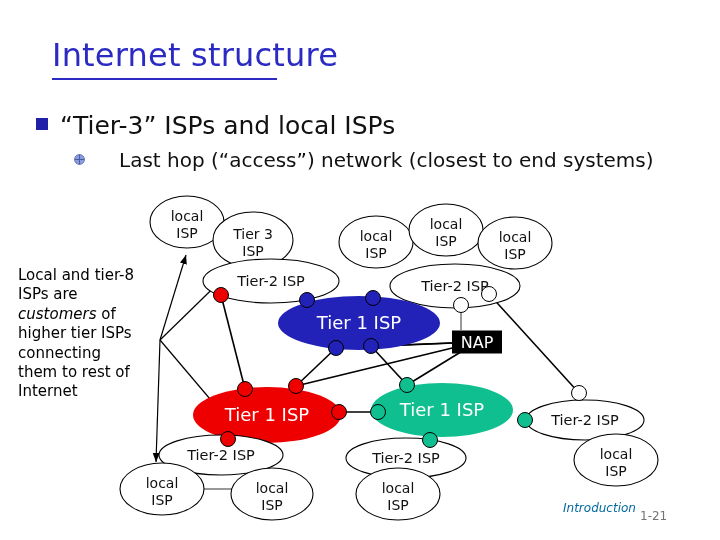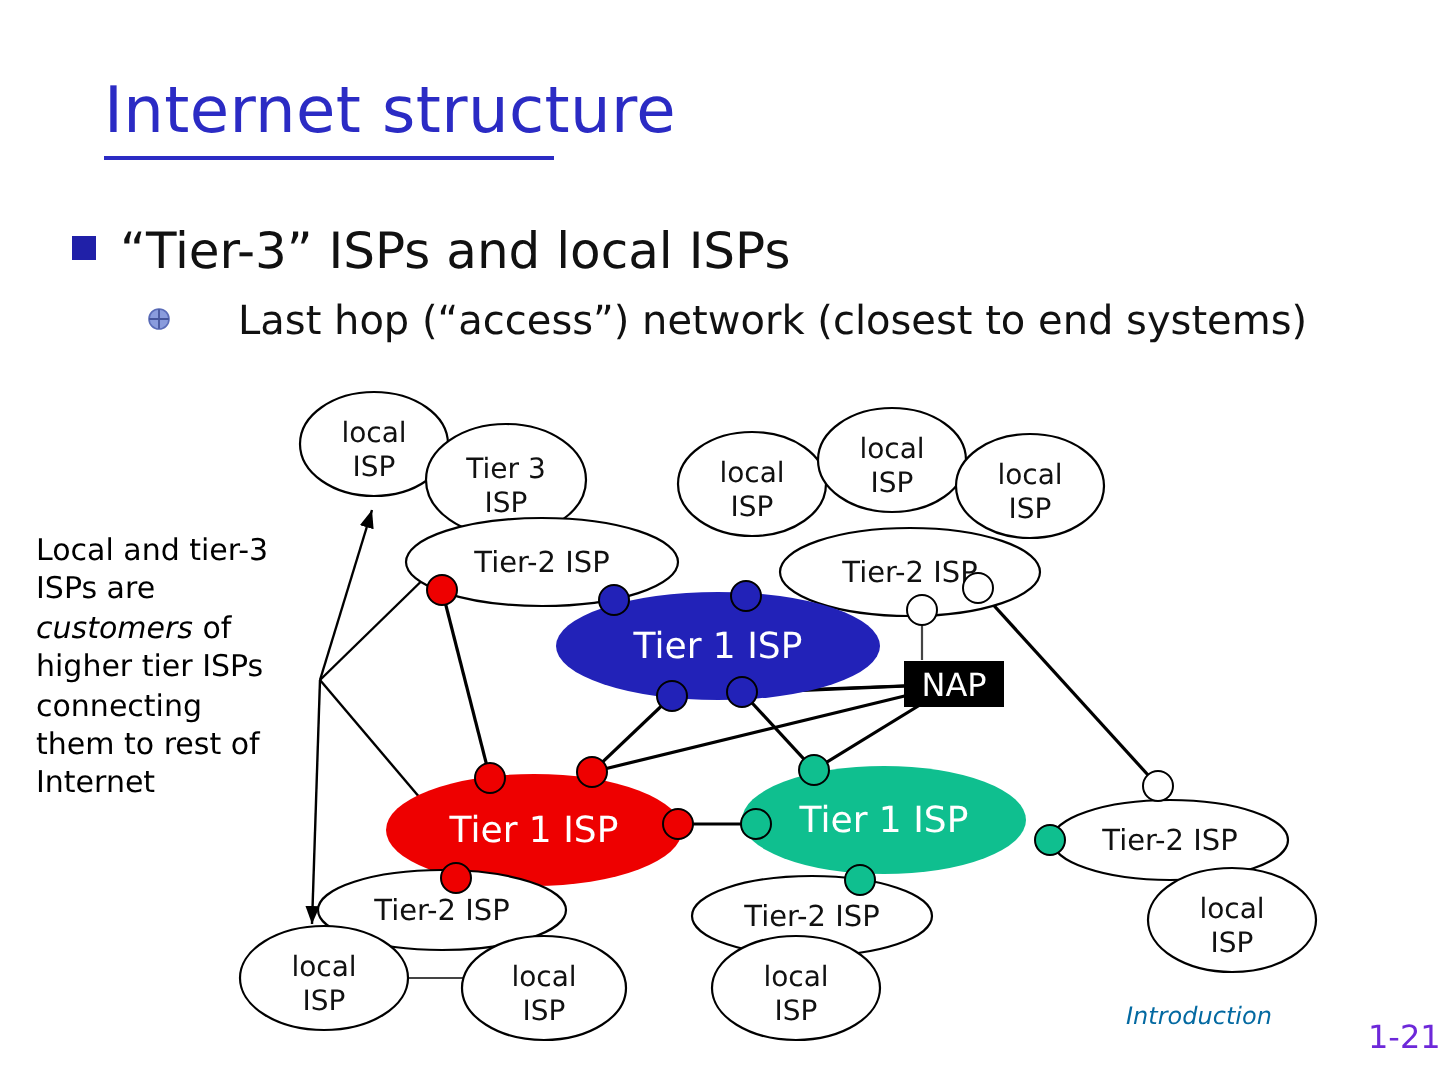--- a/index.html
+++ b/index.html
@@ -42,21 +42,21 @@
     position:absolute;left:18px;top:266px;width:118px;
     font-size:15px;line-height:19.4px;color:#000;
   }
   .sidenote em{font-style:italic;}
 
   
   .footer-left{
     position:absolute;left:563px;top:501px;font-size:12px;color:#0369a1;white-space:nowrap;font-style:italic;
   }
   .footer-right{
-    position:absolute;left:684px;top:509px;font-size:16px;color:#6d28d9;white-space:nowrap;
+    position:absolute;left:640px;top:509px;font-size:12px;color:#737373;white-space:nowrap;
   }
 
   
   #diagram{position:absolute;left:0;top:0;width:720px;height:540px;}
   .lbl{font-family:"DejaVu Sans","Liberation Sans",sans-serif;font-size:14px;fill:#111;text-anchor:middle;}
   .lbl-t2{font-size:14.5px;}
   .lbl-big{font-family:"DejaVu Sans","Liberation Sans",sans-serif;font-size:18px;fill:#ffffff;text-anchor:middle;}
   .link{stroke:#000;stroke-width:1.6;fill:none;}
   .link-thin{stroke:#444;stroke-width:1.1;fill:none;}
   .arrowline{stroke:#000;stroke-width:1.2;fill:none;}
@@ -74,21 +74,21 @@
   <div class="bullet1-text">“Tier-3” ISPs and local ISPs</div>
 
   <div class="bullet2">
     <svg width="11" height="11" viewBox="0 0 11 11">
       <circle cx="5.5" cy="5.5" r="5" fill="#8a9cdd" stroke="#5a6cb8" stroke-width="0.8"></circle>
       <path d="M0.6 5.5 H10.4 M5.5 0.6 V10.4" stroke="#45559c" stroke-width="0.9"></path>
     </svg>
   </div>
   <div class="bullet2-text">Last hop (“access”) network (closest to end systems)</div>
 
-  <div class="sidenote"><span>Local and tier-3 ISPs are </span><em>customers</em><span> of higher tier ISPs connecting them to rest of Internet</span></div>
+  <div class="sidenote"><span>Local and tier-8 ISPs are </span><em>customers</em><span> of higher tier ISPs connecting them to rest of Internet</span></div>
 
   <div class="footer-left">Introduction</div>
   <div class="footer-right">1-21</div>
 
   <svg id="diagram" viewBox="0 0 720 540" xmlns="http://www.w3.org/2000/svg">
     <defs>
       <marker id="arrow" markerWidth="9" markerHeight="9" refX="7.5" refY="3" orient="auto">
         <path d="M0,0 L7.5,3 L0,6 z" fill="#000"></path>
       </marker>
     </defs>

